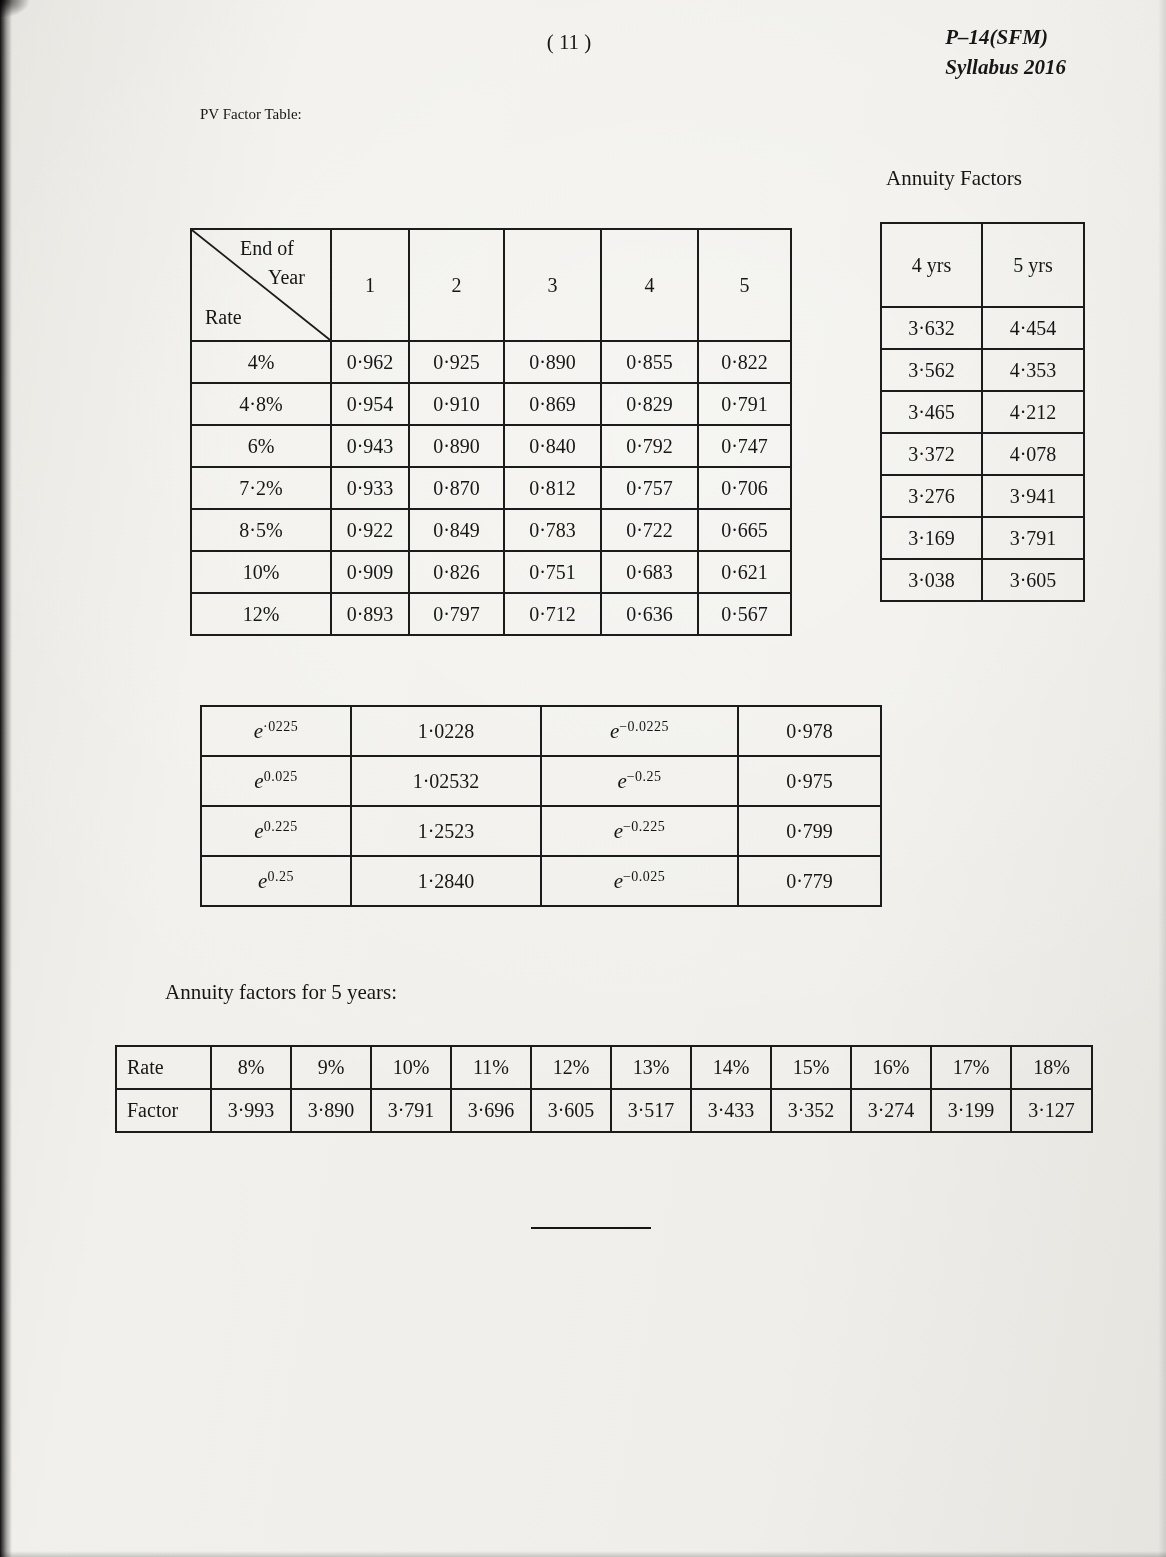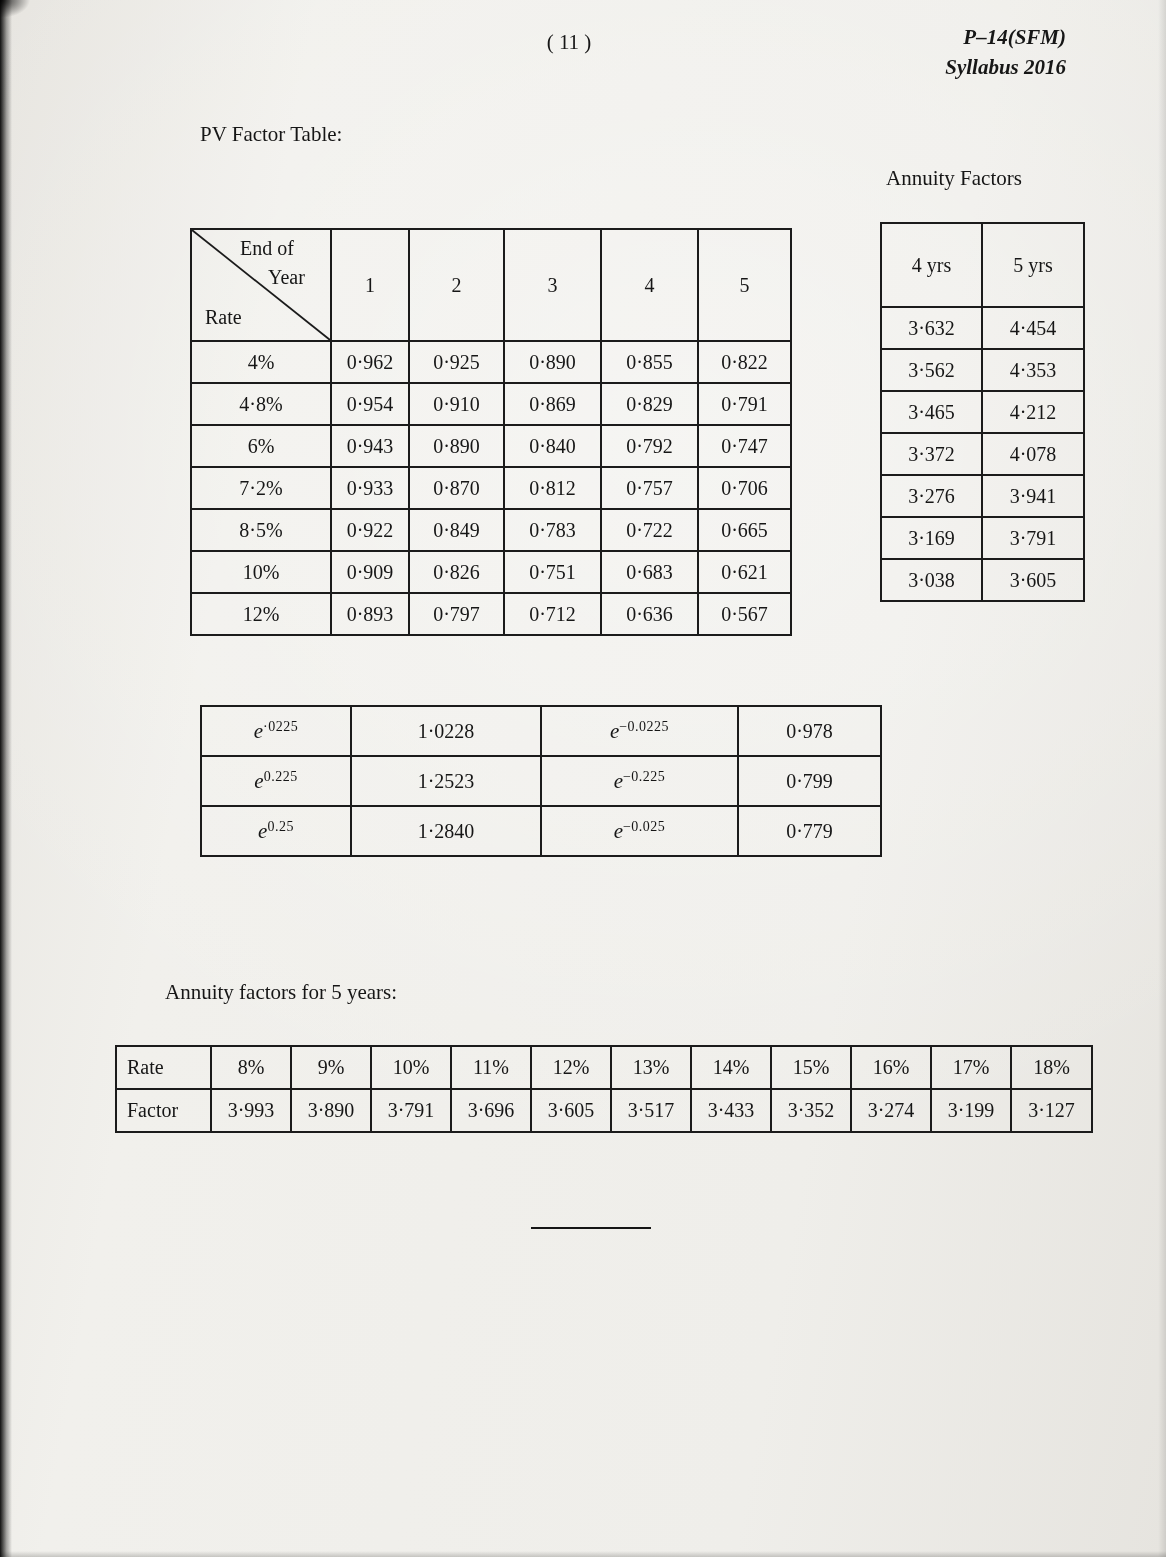--- a/index.html
+++ b/index.html
@@ -36,24 +36,24 @@
     background: linear-gradient(to left, rgba(0,0,0,0.10), rgba(0,0,0,0));
   }
 
   .page-number {
     position: absolute; top: 30px; left: 0; width: 100%;
     text-align: center; font-size: 21px;
     transform: translateX(-14px);
   }
   .paper-code {
     position: absolute; top: 22px; right: 100px;
-    text-align: right; font-style: italic; font-weight: bold;
+    text-align: left; font-style: italic; font-weight: bold;
     font-size: 21px; line-height: 30px;
   }
-  .pv-title       { position: absolute; left: 200px; top: 122px; font-size: 21px; }
+  .pv-title       { position: absolute; left: 200px; top: 106px; font-size: 15px; }
   .annuity-title  { position: absolute; left: 886px; top: 166px; font-size: 21px; }
   .annuity5-title { position: absolute; left: 165px; top: 980px; font-size: 21px; }
 
   table { border-collapse: collapse; table-layout: fixed; position: absolute; background: transparent; }
   th, td {
     border: 2px solid #1b1b1b;
     text-align: center;
     font-size: 20px;
     font-weight: normal;
     padding: 0;
@@ -244,20 +244,26 @@
         <col style="width:143px">
     </colgroup>
     <tbody id="exp-body">
         <tr>
           <td class="exp-cell"><i>e</i><sup>·0225</sup></td>
           <td class="val-cell">1·0228</td>
           <td class="exp-cell"><i>e</i><sup>−0.0225</sup></td>
           <td class="val-cell">0·978</td>
         </tr>
         <tr>
+          <td class="exp-cell"><i>e</i><sup>0.025</sup></td>
+          <td class="val-cell">1·02532</td>
+          <td class="exp-cell"><i>e</i><sup>−0.25</sup></td>
+          <td class="val-cell">0·975</td>
+        </tr>
+        <tr>
           <td class="exp-cell"><i>e</i><sup>0.225</sup></td>
           <td class="val-cell">1·2523</td>
           <td class="exp-cell"><i>e</i><sup>−0.225</sup></td>
           <td class="val-cell">0·799</td>
         </tr>
         <tr>
           <td class="exp-cell"><i>e</i><sup>0.25</sup></td>
           <td class="val-cell">1·2840</td>
           <td class="exp-cell"><i>e</i><sup>−0.025</sup></td>
           <td class="val-cell">0·779</td>

